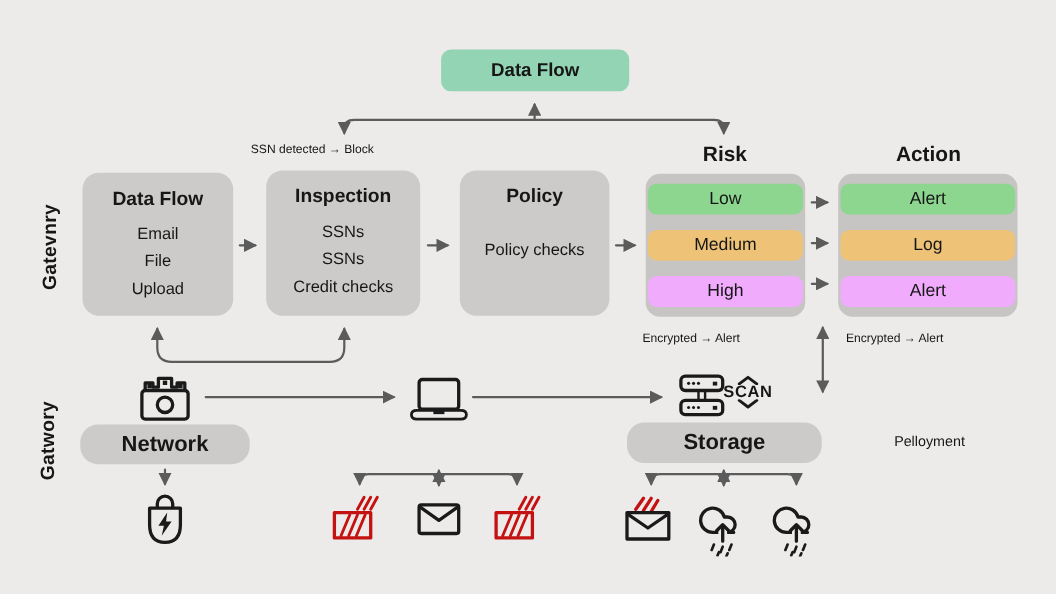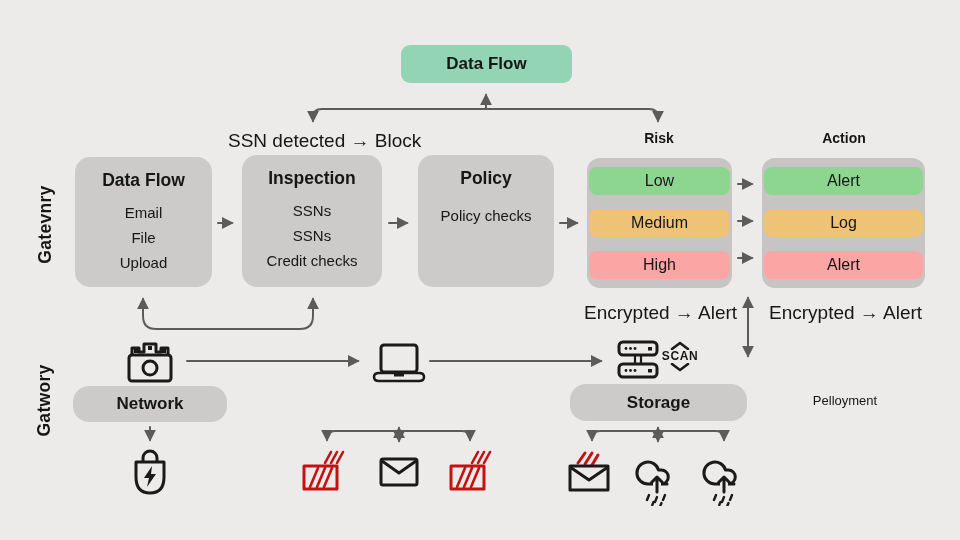--- a/index.html
+++ b/index.html
@@ -2,35 +2,35 @@
 <html><head>
 <meta charset="utf-8">
 <style>
   *{margin:0;padding:0;box-sizing:border-box}
   html,body{width:960px;height:540px}
   body{background:#ecebe9;font-family:"Liberation Sans",sans-serif;color:#161616;overflow:hidden}
   #canvas{position:relative;width:952px;height:540px;background:#ecebe9}
   .connectors{position:absolute;left:0;top:0}
   .topnode{position:absolute;left:401px;top:45px;width:171px;height:38px;background:#92d4b3;border-radius:9px;
            display:flex;align-items:center;justify-content:center;font-weight:bold;font-size:17px}
-  .annot{position:absolute;font-size:19px;text-align:left;white-space:nowrap}
-  .collabel{position:absolute;font-size:14px;font-weight:bold;text-align:center}
+  .annot{position:absolute;font-size:11px;text-align:left;white-space:nowrap}
+  .collabel{position:absolute;font-size:19px;font-weight:bold;text-align:center}
   .node{position:absolute;background:#cccbc9;border-radius:15px;text-align:center;padding-top:13px}
   .node-title{font-size:17.5px;font-weight:bold;margin-bottom:9px}
   .node-item{font-size:15px;line-height:25px}
-  .policy-item{margin-top:14px}
+  .policy-item{margin-top:26px}
   .stack{position:absolute;background:#c6c5c3;border-radius:13px;padding:9px 2px;display:flex;flex-direction:column;gap:14px}
   .srow{flex:1;border-radius:8px;display:flex;align-items:center;justify-content:center;font-size:16px}
-  .lv-green{background:#8cd690}.lv-amber{background:#eec377}.lv-red{background:#fca5a5}
+  .lv-green{background:#8cd690}.lv-amber{background:#eec377}.lv-red{background:#f0abfc}
   .pill{position:absolute;background:#cccbc9;border-radius:16px;display:flex;align-items:center;justify-content:center;
-        font-weight:bold;font-size:17px}
+        font-weight:bold;font-size:20px}
   .rot{position:absolute;width:140px;text-align:center;font-weight:bold;font-size:17.5px;transform:rotate(-90deg);letter-spacing:.3px}
   .icon{position:absolute;display:block}
   .scan{position:absolute;display:flex;flex-direction:column;align-items:center}
-  .scan-text{font-size:12px;font-weight:bold;letter-spacing:.6px;line-height:13px}
+  .scan-text{font-size:15px;font-weight:bold;letter-spacing:.6px;line-height:13px}
   .plain{position:absolute;font-size:13px;text-align:center}
 </style>
 </head>
 <body>
 
 <div id="canvas">
 
   <svg class="connectors" width="960" height="540" viewBox="0 0 960 540">
     <defs>
       <marker id="ah" viewBox="0 0 10 10" refX="8.5" refY="5" markerWidth="6" markerHeight="6" orient="auto-start-reverse">

